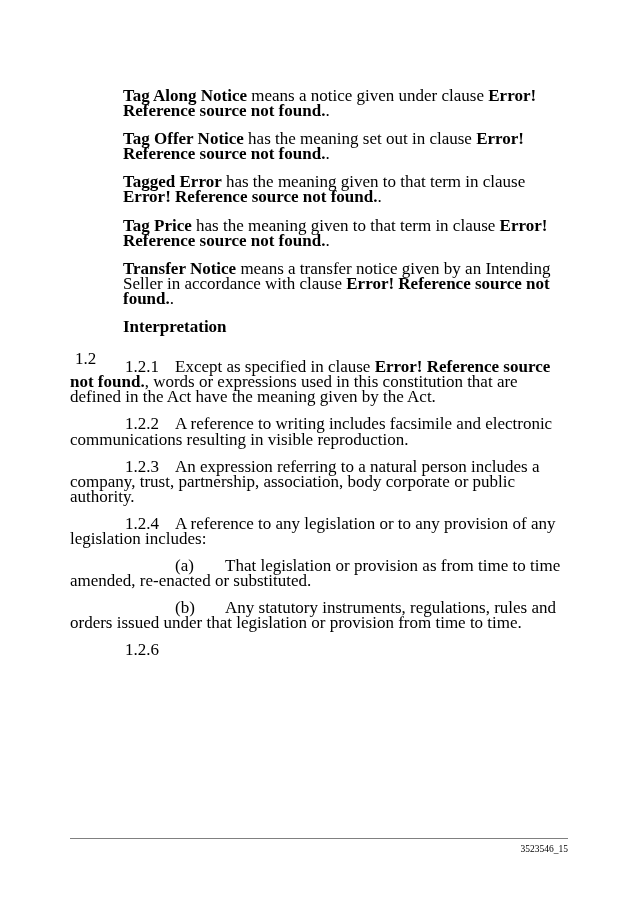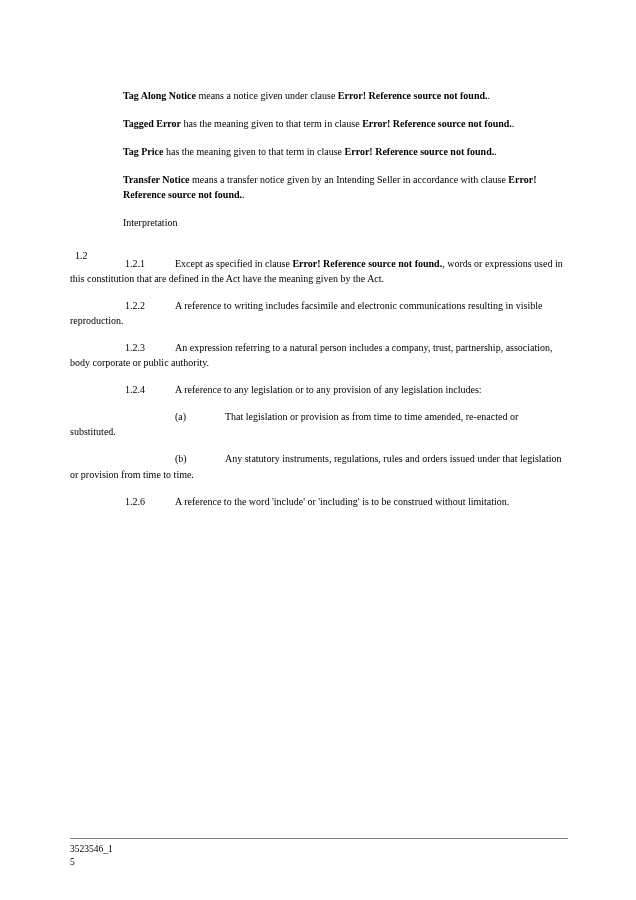--- a/index.html
+++ b/index.html
@@ -28,36 +28,36 @@
     position: absolute;
     left: 70px;
     top: 88px;
     width: 496px;
   }
 
   
   .row {
     display: block;
     position: relative;
-    font-size: 10px;
+    font-size: 17px;
     line-height: 15.1px;
     text-align: left;
   }
 
   
   .defn {
     margin-left: 53px;
     margin-bottom: 0;
     padding-bottom: 13px;
   }
 
   
   .heading {
     margin-left: 53px;
-    font-weight: normal;
+    font-weight: bold;
     padding-bottom: 13px;
   }
 
   
   .lvl1 {
     padding-bottom: 12px;
   }
   .lvl1 .num {
     position: absolute;
     left: 5px;
@@ -110,34 +110,36 @@
     width: 100%;
     height: 0;
   }
   .footer-line {
     display: flex;
     justify-content: flex-end;
     align-items: baseline;
     font-size: 9.5px;
     line-height: 13px;
     padding-top: 4px;
-    flex-direction: column;
   }
 </style>
 </head>
 <body>
 
 <div class="page">
 
   <div class="content">
 
     <div class="row defn">
       <b>Tag Along Notice</b><span> means a notice given under clause </span><b>Error! Reference source not found.</b><span>.</span>
     </div>
 
+    <div class="row defn">
+      <b>Tag Offer Notice</b><span> has the meaning set out in clause </span><b>Error! Reference source not found.</b><span>.</span>
+    </div>
 
     <div class="row defn">
       <b>Tagged Error</b><span> has the meaning given to that term in clause </span><b>Error! Reference source not found.</b><span>.</span>
     </div>
 
     <div class="row defn">
       <b>Tag Price</b><span> has the meaning given to that term in clause </span><b>Error! Reference source not found.</b><span>.</span>
     </div>
 
     <div class="row defn">
@@ -176,21 +178,20 @@
     </div>
 
     <div class="row lvl3">
       <span class="num">(b)</span>
       <span class="body">Any statutory instruments, regulations, rules and orders issued under that legislation or provision from time to time.</span>
     </div>
 
 
     <div class="row lvl2">
       <span class="num">1.2.6</span>
-      <span class="body">A reference to the word 'include' or 'including' is to be construed without limitation.</span>
     </div>
 
 
 
 
 
   </div>
 
   <div class="footer">
     <div class="footer-rule"></div>

